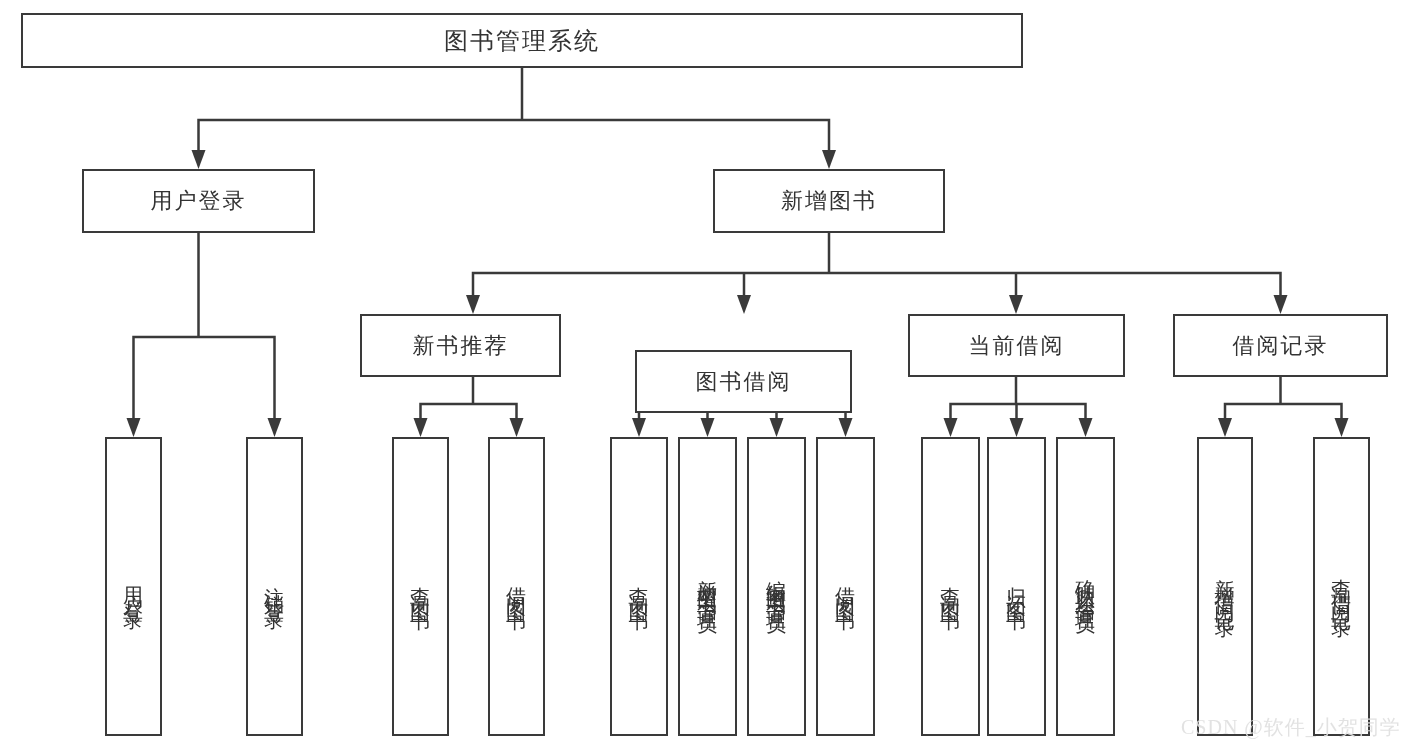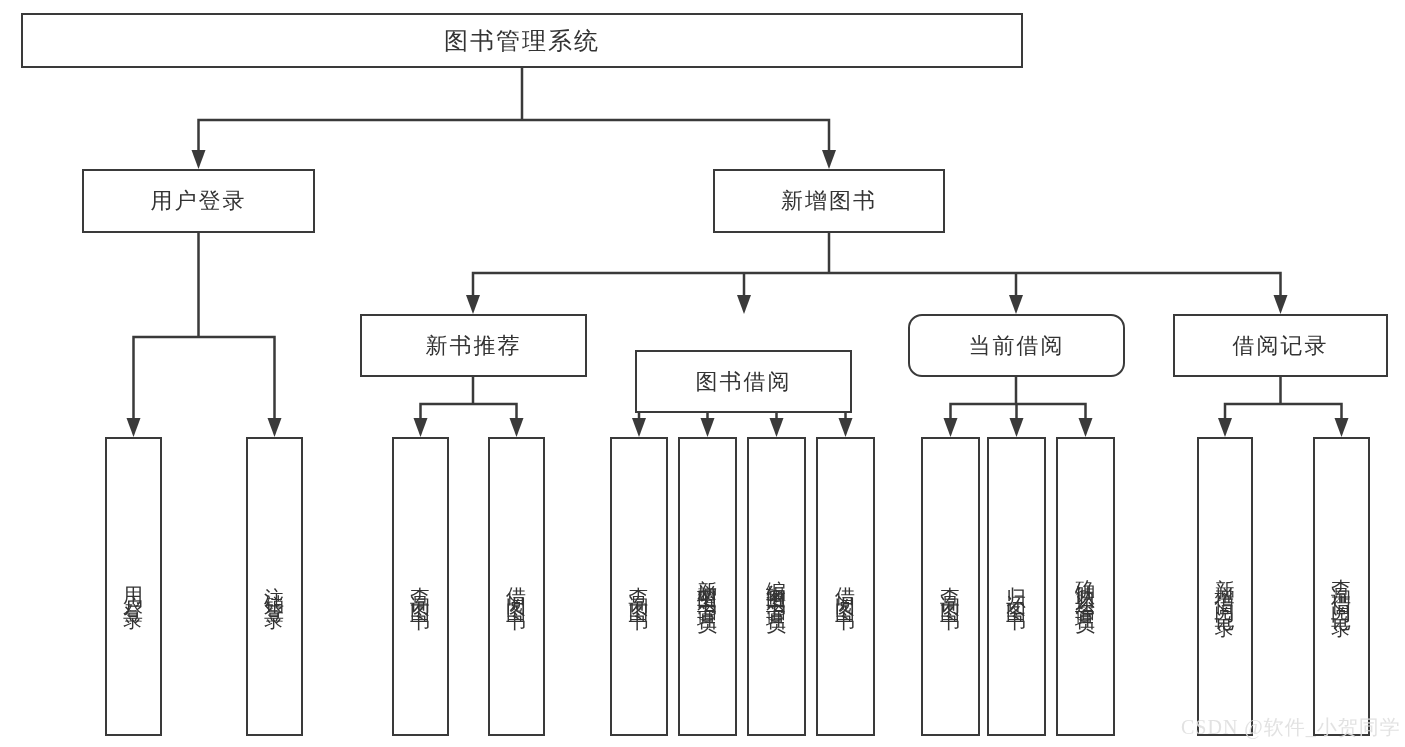--- a/index.html
+++ b/index.html
@@ -135,27 +135,27 @@
     <span class="lbl">图书管理系统</span>
   </div>
 
   <div class="node mid-node" style="left:82px; top:169px; width:233px; height:64px;">
     <span class="lbl">用户登录</span>
   </div>
   <div class="node mid-node" style="left:713px; top:169px; width:232px; height:64px;">
     <span class="lbl">新增图书</span>
   </div>
 
-  <div class="node mid-node" style="left:360px; top:314px; width:227px; height:63px;">
+  <div class="node mid-node" style="left:360px; top:314px; width:201px; height:63px;">
     <span class="lbl">新书推荐</span>
   </div>
   <div class="node mid-node" style="left:635px; top:314px; width:217px; height:63px;margin-top:36px;">
     <span class="lbl">图书借阅</span>
   </div>
-  <div class="node mid-node" style="left:908px; top:314px; width:217px; height:63px;border-radius:14px;">
+  <div class="node mid-node" style="left:908px; top:314px; width:217px; height:63px;">
     <span class="lbl">当前借阅</span>
   </div>
   <div class="node mid-node" style="left:1173px; top:314px; width:215px; height:63px;">
     <span class="lbl">借阅记录</span>
   </div>
 
   <div class="leaf" style="left:105px; width:57px;">
     <span class="vtext">用户登录</span>
   </div>
   <div class="leaf" style="left:246px; width:57px;">

